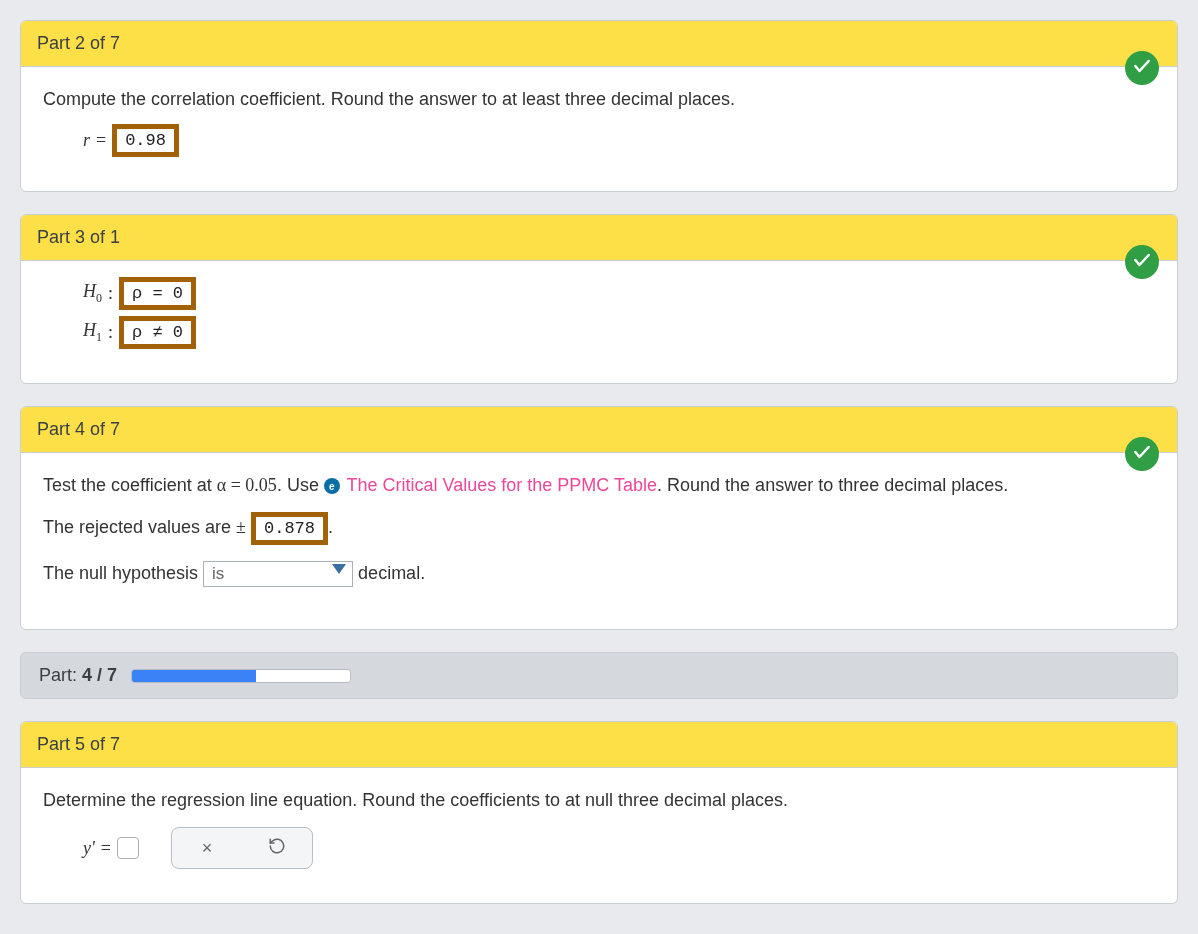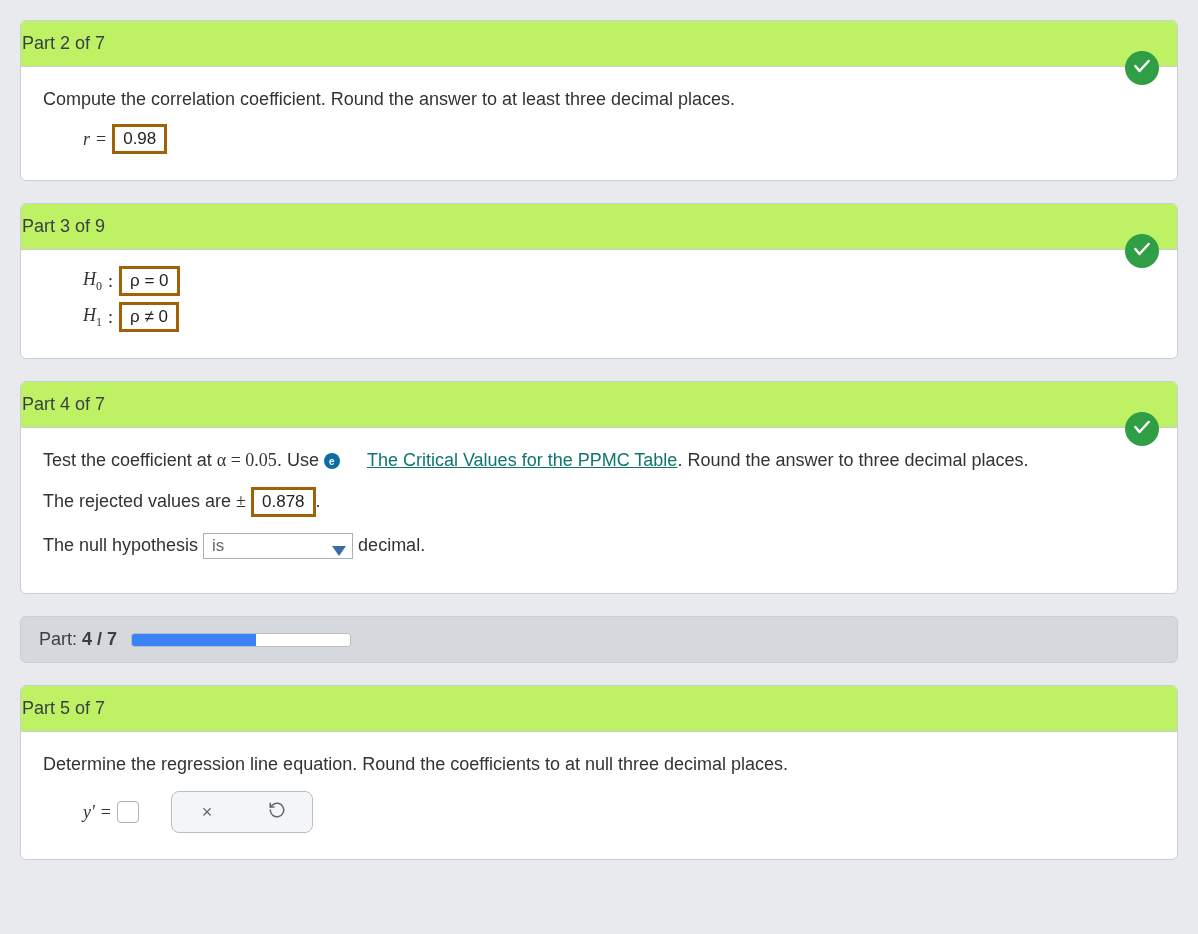--- a/index.html
+++ b/index.html
@@ -13,28 +13,28 @@
   }
   .part-card {
     background: #fff;
     border: 1px solid #c9ced4;
     border-radius: 6px;
     margin-bottom: 22px;
     overflow: hidden;
     position: relative;
   }
   .part-header {
-    background: #bef264;
-    padding: 12px 1px;
+    background: #fde047;
+    padding: 12px 16px;
     font-size: 18px;
     color: #3a3f44;
     border-bottom: 1px solid #c9ced4;
   }
   .part-body {
-    padding: 16px 22px 20px 22px;
+    padding: 16px 22px 28px 22px;
     position: relative;
   }
   .checkmark-badge {
     position: absolute;
     top: -16px;
     right: 18px;
     width: 34px;
     height: 34px;
     background: #2f9e44;
     border-radius: 50%;
@@ -54,60 +54,58 @@
   }
   .math-var {
     font-family: "Times New Roman", serif;
     font-style: italic;
     font-size: 18px;
   }
   .math-sub { font-size: 12px; vertical-align: sub; font-style: normal; font-family: "Times New Roman", serif; }
   .eq { font-family: "Times New Roman", serif; font-size: 18px; }
   .boxed-val {
     display: inline-block;
-    border: 3px solid #a16207;
+    border: 5px solid #a16207;
     padding: 2px 8px;
-    font-family: Liberation Sans, sans-serif;
+    font-family: Liberation Mono, monospace;
     font-size: 17px;
     color: #222;
     background: #fff;
   }
   .boxed-input {
     display: inline-block;
     border: 1px solid #a9b0b8;
     border-radius: 4px;
     width: 22px;
     height: 22px;
     background: #fff;
     vertical-align: middle;
   }
   .link {
-    color: #0f766e;
-    text-decoration: underline;
+    color: #ec4899;
     cursor: pointer;
-    margin-left: 20px;
   }
   .link-icon {
     display: inline-flex;
     width: 16px;
     height: 16px;
     background: #0b6fa4;
     border-radius: 50%;
     color: #fff;
     font-size: 10px;
     align-items: center;
     justify-content: center;
     vertical-align: middle;
     margin-right: 2px;
     font-family: Arial, sans-serif;
     font-weight: bold;
   }
   .dropdown {
     display: inline-flex;
-    align-items: flex-end;
+    align-items: flex-start;
     border: 1px solid #a9b0b8;
     background: #fff;
     padding: 2px 6px 2px 8px;
     min-width: 150px;
     font-size: 17px;
     color: #666;
     cursor: pointer;
   }
   .dropdown .dd-text { flex: 1; }
   .dropdown .caret {
@@ -182,21 +180,21 @@
     <div class="prompt">Compute the correlation coefficient. Round the answer to at least three decimal places.</div>
     <div class="answer-line">
       <span class="math-var">r</span>
       <span class="eq">=</span>
       <span class="boxed-val">0.98</span>
     </div>
   </div>
 </div>
 
 <div class="part-card">
-  <div class="part-header">Part 3 of 9</div>
+  <div class="part-header">Part 3 of 1</div>
   <div class="part-body">
     <div class="checkmark-badge">
       <span>
         <svg viewBox="0 0 24 24" fill="none" stroke="#fff" stroke-width="3" stroke-linecap="round" stroke-linejoin="round">
             <polyline points="4 12 9 18 20 6"></polyline>
           </svg>
       </span>
     </div>
     <div class="answer-line">
       <span class="math-var"><span>H</span><span class="math-sub">0</span></span>

